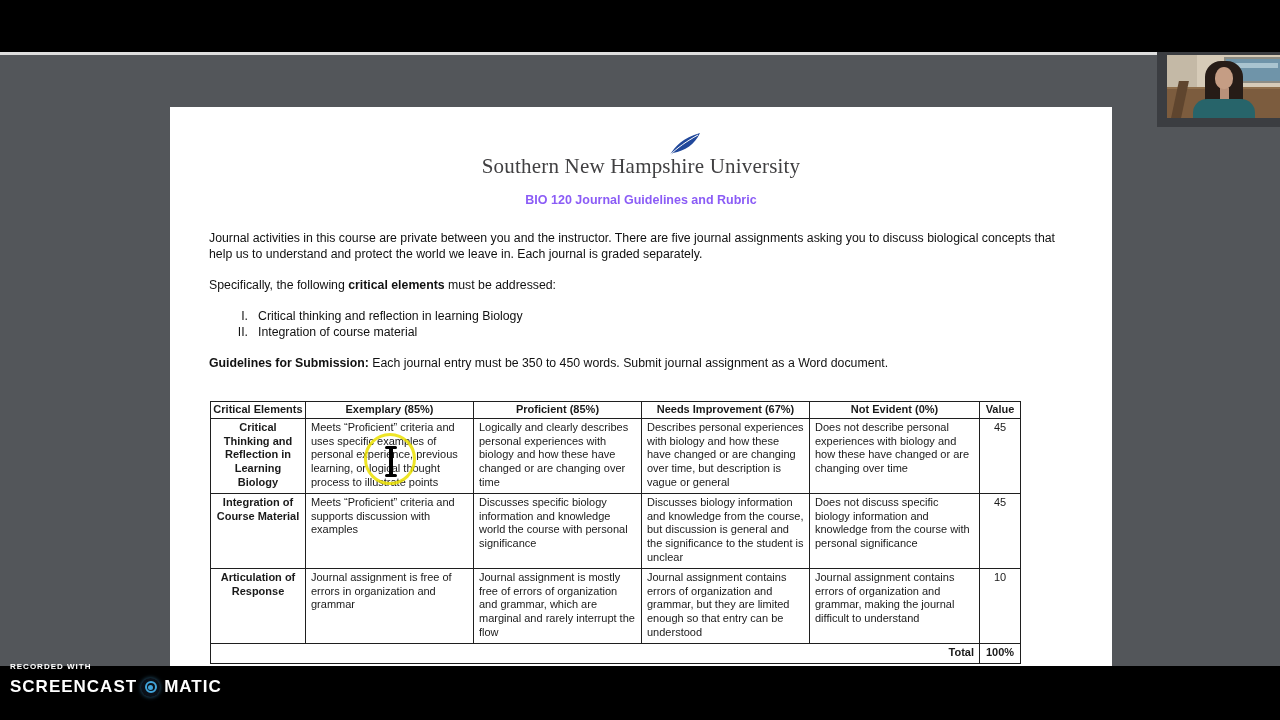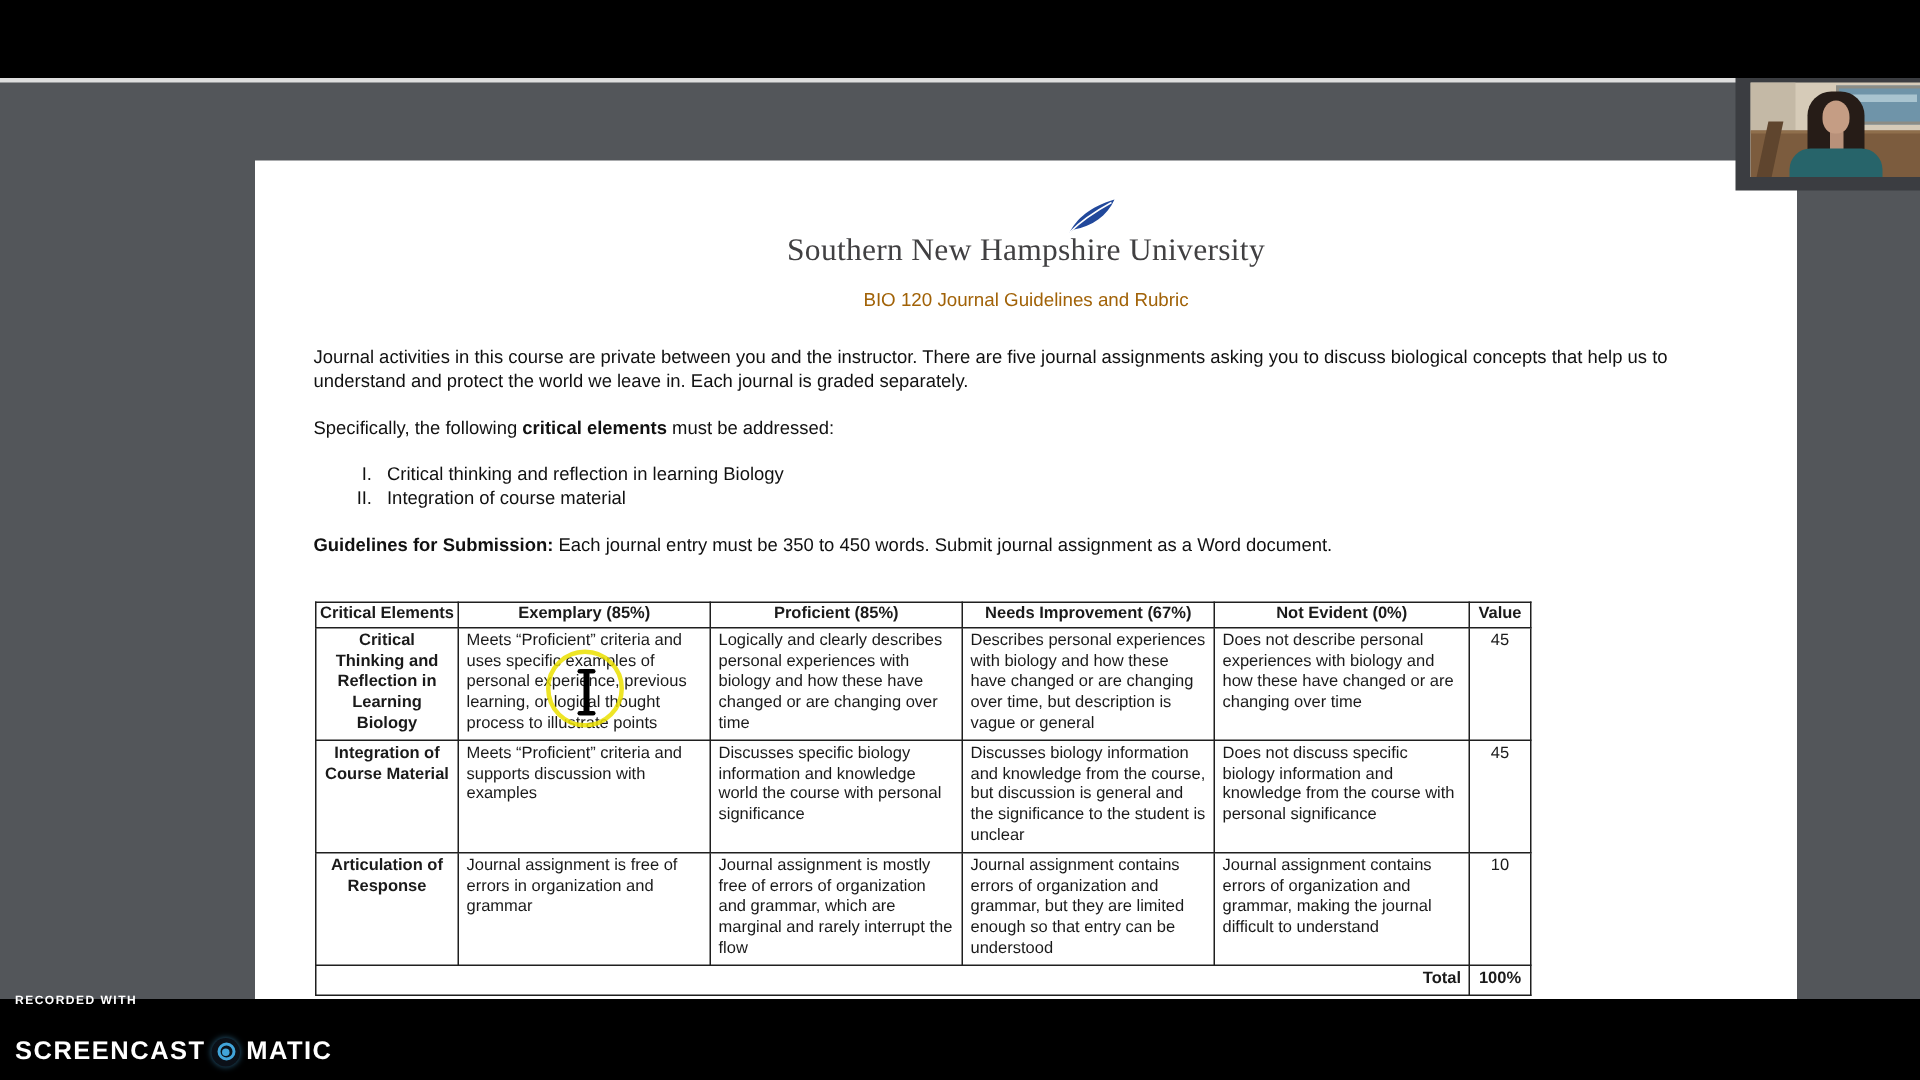--- a/index.html
+++ b/index.html
@@ -17,25 +17,25 @@
   .picture { position:absolute; right:-2px; top:2px; width:58px; height:26px; background:#6f94a9; border:2px solid #8c8c84; }
   .picture-streak { position:absolute; left:4px; top:4px; width:48px; height:5px; background:#a9c4d0; }
   .headboard { position:absolute; left:0; top:32px; width:113px; height:31px; background:#7c5c3e; border-top:2px solid #8f6f4c; }
   .headboard-post { position:absolute; left:8px; top:26px; width:10px; height:37px; background:#5f452e; transform:skewX(-12deg); }
   .person-hair { position:absolute; left:38px; top:6px; width:38px; height:52px; background:#261c17; border-radius:16px 16px 10px 10px; }
   .person-face { position:absolute; left:48px; top:12px; width:18px; height:22px; background:#c59d84; border-radius:50% 50% 45% 45%; }
   .person-shirt { position:absolute; left:26px; top:44px; width:62px; height:22px; background:#27646a; border-radius:14px 14px 0 0; }
   .person-neck { position:absolute; left:53px; top:33px; width:9px; height:12px; background:#b8917a; }
 
   
-  .page { position:absolute; left:170px; top:107px; width:1028px; height:559px; background:#fff; color:#1a1a1a; }
+  .page { position:absolute; left:170px; top:107px; width:942px; height:559px; background:#fff; color:#1a1a1a; }
   .logo-wrap { margin-top:37px; text-align:center; position:relative; height:36px; }
   .logo-text { font-family:"Liberation Serif", serif; font-size:21px; color:#414042; letter-spacing:0.2px; position:relative; display:inline-block; padding-top:10px; }
   .leaf { position:absolute; left:59%; top:-12px; width:32px; height:24px; }
-  .doc-title { text-align:center; margin-top:13px; font-size:12.5px; font-weight:normal; color:#a16207; }
+  .doc-title { text-align:center; margin-top:13px; font-size:12.5px; font-weight:bold; color:#8b5cf6; }
   .body-text { font-size:12.3px; line-height:15.5px; color:#111; }
   .intro { margin:24px 39px 0 39px; }
   .specifically { margin:16px 39px 12px 39px; }
   .roman-list { margin-top:14px; }
   .roman-item { display:flex; margin-left:60px; line-height:16px; }
   .roman-numeral { width:18px; text-align:right; margin-right:10px; }
   .guidelines { margin:16px 39px 12px 39px; }
   b { font-weight:bold; }
 
   
@@ -53,21 +53,21 @@
   
   .cursor-halo { position:absolute; left:364px; top:433px; width:52px; height:52px; border-radius:50%; border:3px solid rgba(235,225,0,0.85); }
   .ibeam { position:absolute; left:384px; top:446px; width:14px; height:31px; }
   .ibeam .v { position:absolute; left:5px; top:2px; width:4px; height:27px; background:#000; }
   .ibeam .t { position:absolute; left:1px; top:0; width:12px; height:3px; background:#000; border-radius:2px; }
   .ibeam .b { position:absolute; left:1px; bottom:0; width:12px; height:3px; background:#000; border-radius:2px; }
 
   
   .watermark { position:absolute; left:10px; top:662px; color:#fff; }
   .wm-line1 { font-size:8px; font-weight:bold; letter-spacing:1px; }
-  .wm-line2 { display:flex; align-items:center; margin-top:20px; font-size:17px; font-weight:bold; letter-spacing:1px; }
+  .wm-line2 { display:flex; align-items:center; margin-top:6px; font-size:17px; font-weight:bold; letter-spacing:1px; }
   .som-icon { width:19px; height:19px; border-radius:50%; background:#0b1018; margin:0 4px; display:flex; align-items:center; justify-content:center; box-shadow:0 0 4px rgba(70,163,216,0.6); }
   .som-ring { width:12px; height:12px; border-radius:50%; border:2px solid #41a4da; display:flex; align-items:center; justify-content:center; }
   .som-dot { width:5px; height:5px; border-radius:50%; background:#41a4da; }
 </style>
 </head>
 <body>
 
 <div>
 
   <div class="top-bar"></div>

